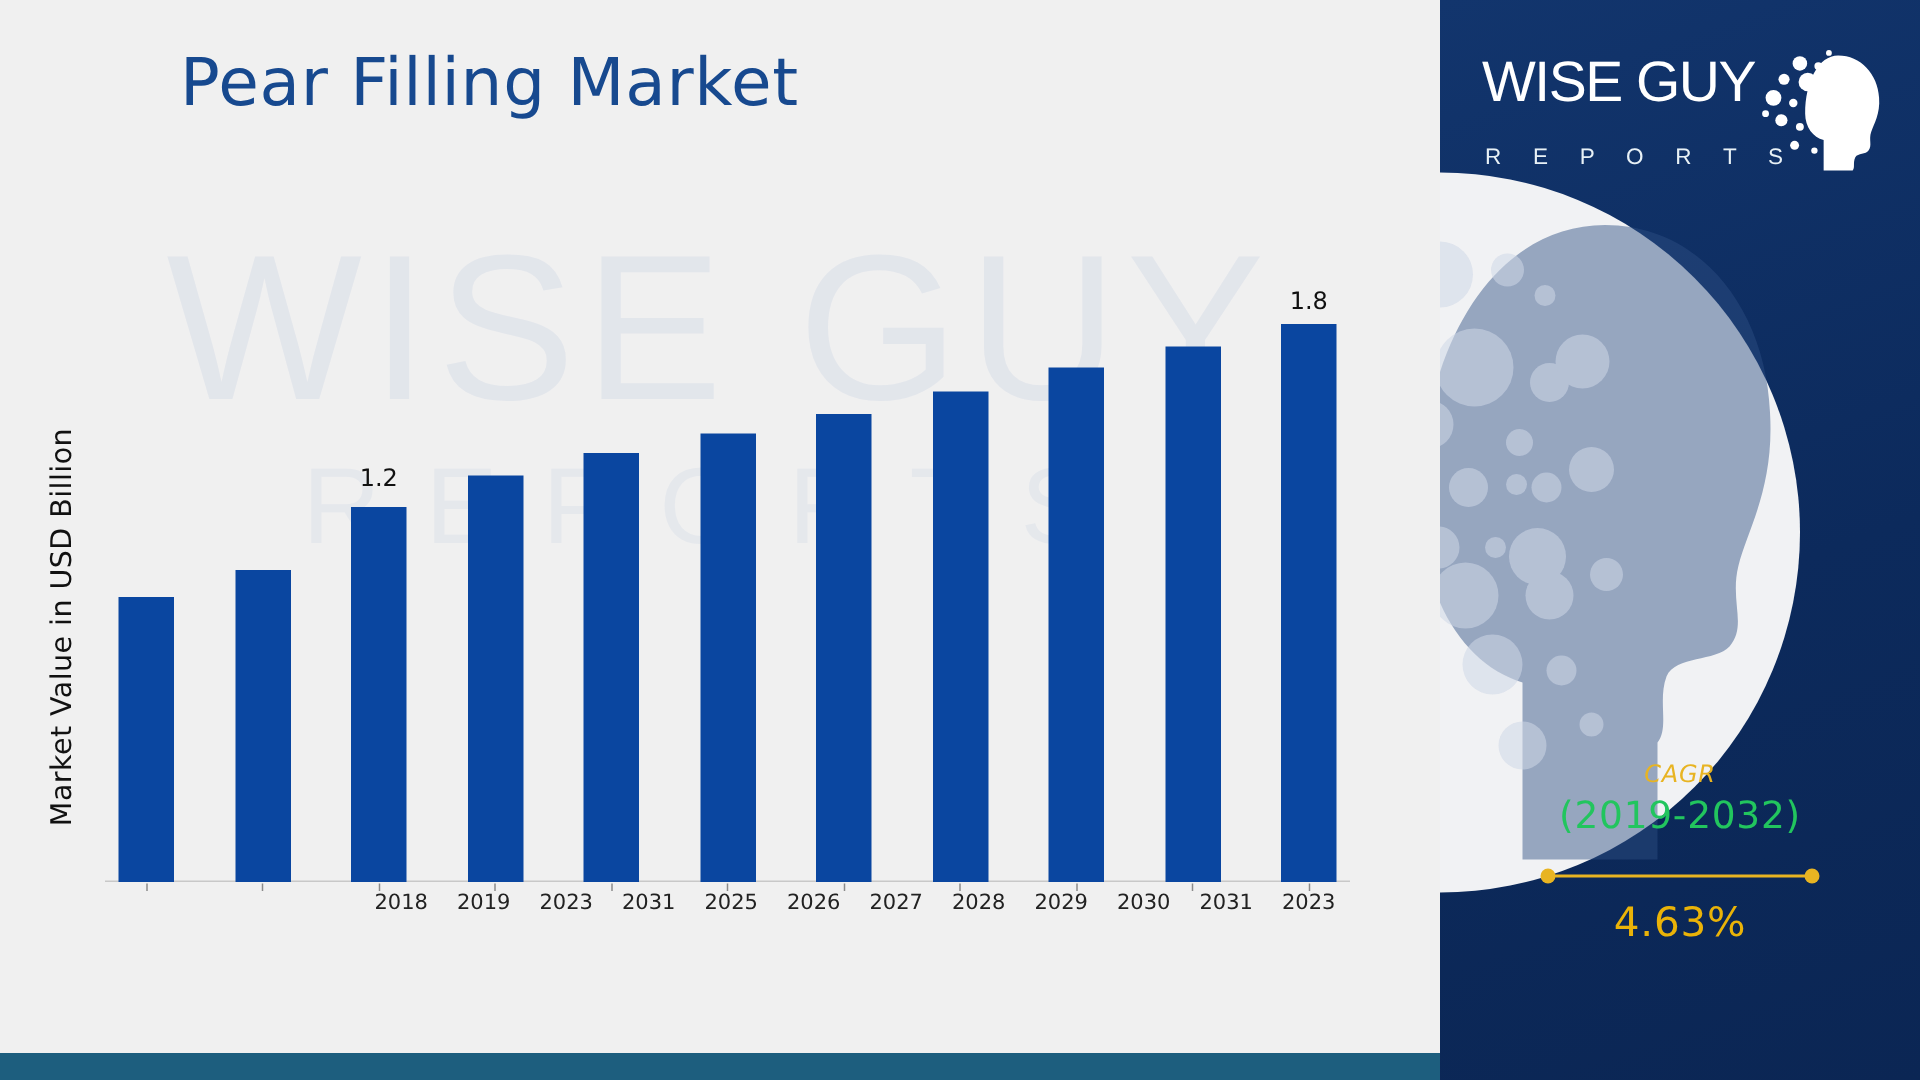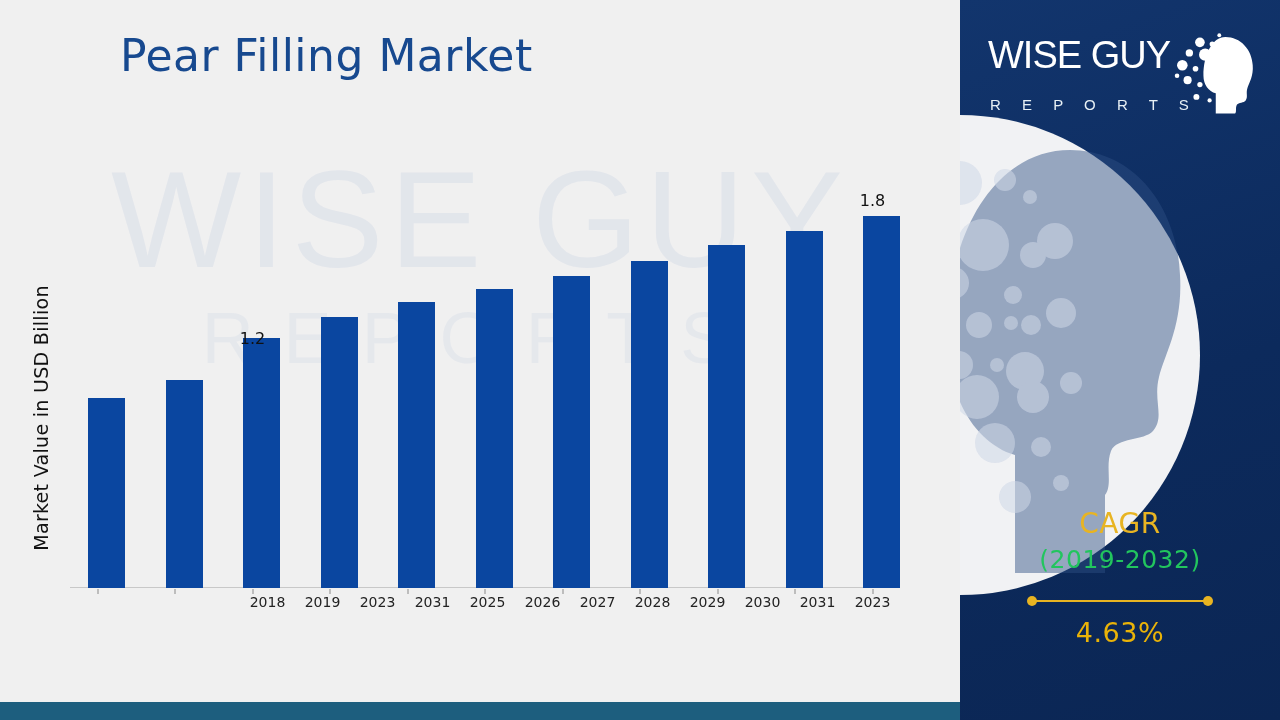--- a/index.html
+++ b/index.html
@@ -61,21 +61,21 @@
   }
   .axis-line {
     position:absolute; left:0; bottom:0; width:830px; height:1px; background:#c8c8c8;
   }
   .bars {
     position:absolute; left:0; bottom:0; width:830px; height:448px;
     display:flex; align-items:flex-end; justify-content:space-between;
   }
   .bar-slot {
     position:relative; width:55px; height:448px;
-    display:flex; flex-direction:column; justify-content:flex-end; align-items:flex-end;
+    display:flex; flex-direction:column; justify-content:flex-end; align-items:center;
   }
   .bar {
     width:37px; background:#0a46a0;
   }
   .bar-value {
     position:absolute; left:50%; transform:translateX(-50%);
     font-size:16px; color:#111; white-space:nowrap;
   }
   .tick {
     position:absolute; top:449px; left:50%; transform:translateX(-50%);
@@ -122,21 +122,21 @@
   .logo-reports {
     font-size:15px; color:#e8f1f6; letter-spacing:8.5px; margin-top:22px; margin-left:2px;
     font-family:"Liberation Sans", sans-serif;
   }
   .logo-head { position:absolute; right:0; top:-2px; width:88px; height:88px; }
 
   
   .cagr-block {
     position:absolute; left:0; top:505px; width:320px; text-align:center; z-index:6;
   }
-  .cagr-label { font-size:28px; color:#e8b422; letter-spacing:.5px; line-height:1.35; }
+  .cagr-label { font-size:16px; color:#e8b422; letter-spacing:.5px; line-height:1.35;font-style:italic; }
   .cagr-range { font-size:25px; color:#22c55e; letter-spacing:.5px; line-height:1.35; }
   .cagr-rule {
     position:relative; width:186px; height:12px; margin:18px auto 10px auto;
   }
   .cagr-rule .line { position:absolute; left:6px; right:6px; top:5px; height:2px; background:#e8b422; }
   .cagr-rule .dot { position:absolute; top:1px; width:10px; height:10px; border-radius:50%; background:#e8b422; }
   .cagr-rule .dot.l { left:0; } .cagr-rule .dot.r { right:0; }
   .cagr-value { font-size:27px; color:#eab308; letter-spacing:.5px; }
 </style>
 </head>
@@ -160,21 +160,21 @@
       <div class="bars" id="bars">
           <div class="bar-slot">
             <div class="bar" style="height: 190px; background: rgb(10, 70, 160);"></div>
             <span class="tick"></span>
           </div>
           <div class="bar-slot">
             <div class="bar" style="height: 208px; background: rgb(10, 70, 160);"></div>
             <span class="tick"></span>
           </div>
           <div class="bar-slot">
-            <div class="bar-value" style="bottom: 240px; margin-top: 40px;">1.2</div>
+            <div class="bar-value" style="bottom: 260px; margin-top: 40px;">1.2</div>
             <div class="bar" style="height: 250px; background: rgb(10, 70, 160);"></div>
             <span class="tick"></span>
           </div>
           <div class="bar-slot">
             <div class="bar" style="height: 271px; background: rgb(10, 70, 160);"></div>
             <span class="tick"></span>
           </div>
           <div class="bar-slot">
             <div class="bar" style="height: 286px; background: rgb(10, 70, 160);"></div>
             <span class="tick"></span>

